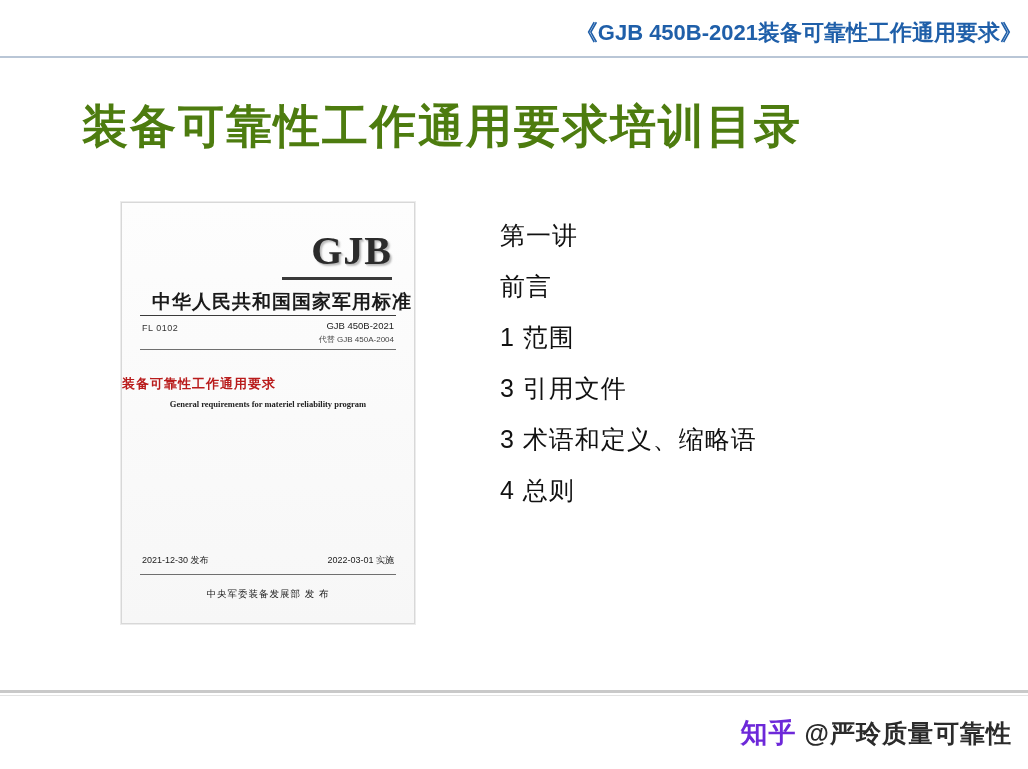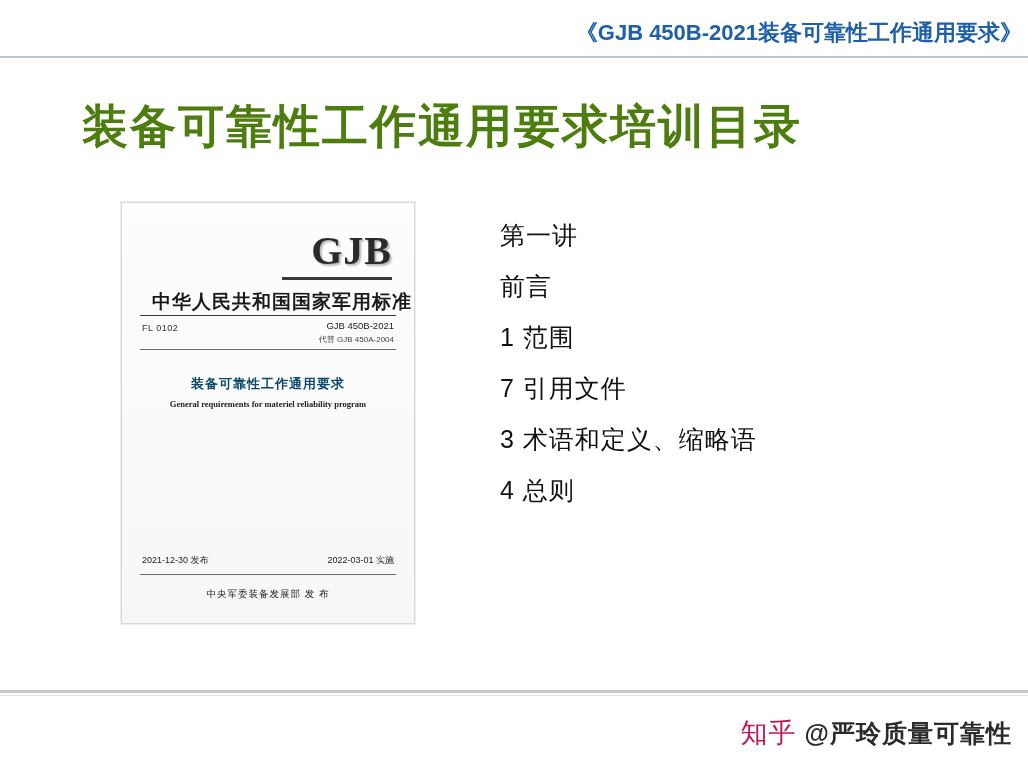--- a/index.html
+++ b/index.html
@@ -146,24 +146,23 @@
     left: 18px;
     width: 256px;
     height: 1px;
     background: #6f6f6f;
   }
   .cover-doc-title {
     position: absolute;
     top: 172px;
     left: 0;
     width: 292px;
-    text-align: center;
     font-size: 13px;
     font-weight: bold;
-    color: #0c4a6e;
+    color: #b91c1c;
     letter-spacing: 1px;
   }
   .cover-doc-sub {
     position: absolute;
     top: 196px;
     left: 0;
     width: 292px;
     text-align: center;
     font-family: "Liberation Serif", serif;
     font-size: 8.5px;
@@ -234,22 +233,22 @@
   .watermark {
     position: absolute;
     right: 16px;
     bottom: 18px;
     display: flex;
     align-items: center;
     gap: 8px;
   }
   .watermark-logo {
     font-size: 27px;
-    font-weight: normal;
-    color: #be185d;
+    font-weight: bold;
+    color: #6d28d9;
     letter-spacing: 1px;
   }
   .watermark-user {
     font-size: 25px;
     font-weight: bold;
     color: #2b2b2b;
     letter-spacing: 1px;
   }
 </style>
 </head>
@@ -283,21 +282,21 @@
       <span class="cover-date-right">2022-03-01 实施</span>
     </div>
     <div class="cover-rule-3"></div>
     <div class="cover-issuer">中央军委装备发展部    发 布</div>
   </div>
 
   <div class="toc">
     <div class="toc-item">第一讲</div>
     <div class="toc-item">前言</div>
     <div class="toc-item">1 范围</div>
-    <div class="toc-item">7 引用文件</div>
+    <div class="toc-item">3 引用文件</div>
     <div class="toc-item">3 术语和定义、缩略语</div>
     <div class="toc-item">4 总则</div>
   </div>
 </div>
 
 <div class="footer-rule"></div>
 <div class="footer-rule2"></div>
 <div class="watermark">
   <span class="watermark-logo">知乎</span>
   <span class="watermark-user">@严玲质量可靠性</span>

